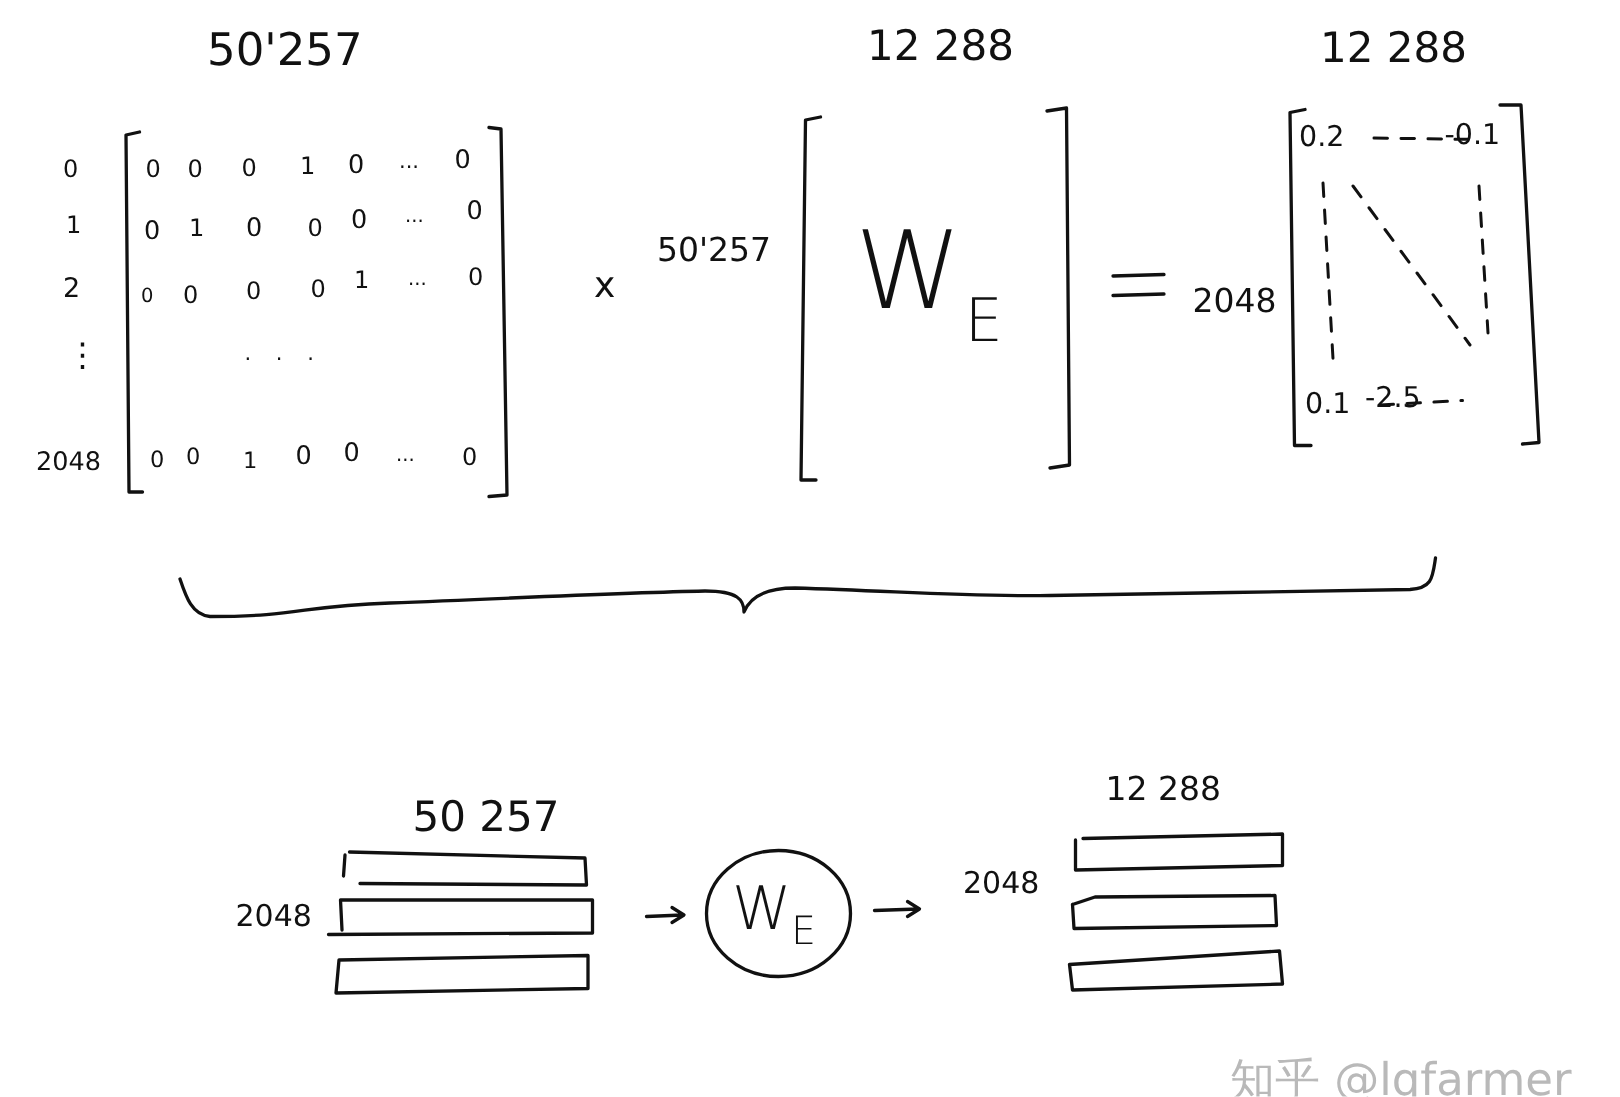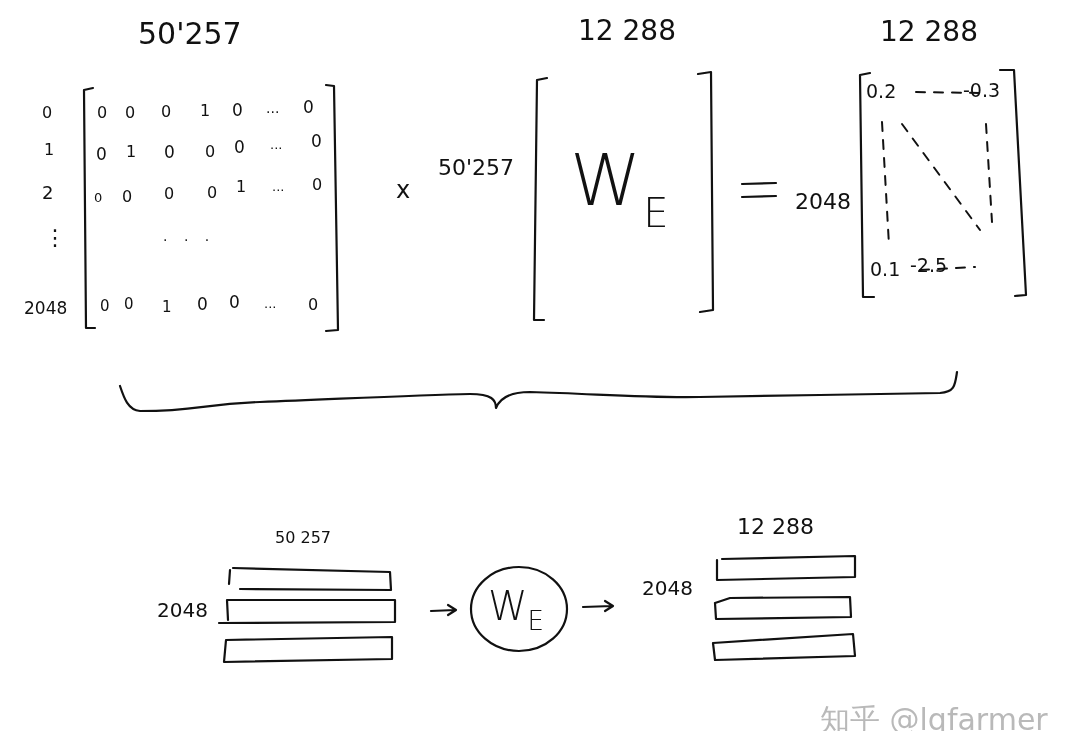--- a/index.html
+++ b/index.html
@@ -114,25 +114,25 @@
 
   <div class="lbl" style="left:578px; top:14px; font-size:28px;">12 288</div>
   <div class="lbl" style="left:438px; top:155px; font-size:22px;">50'257</div>
   <div class="lbl" style="left:570px; top:138px; font-size:72px; font-weight:300;">
     <span>W</span><span style="font-size:40px; position:relative; top:22px; left:2px;">E</span>
   </div>
 
   <div class="lbl" style="left:880px; top:15px; font-size:28px;">12 288</div>
   <div class="lbl" style="left:795px; top:189px; font-size:22px;">2048</div>
   <div class="lbl" style="left:866px; top:80px; font-size:19px;">0.2</div>
-  <div class="lbl" style="left:963px; top:79px; font-size:19px;">-0.3</div>
+  <div class="lbl" style="left:963px; top:79px; font-size:19px;">-0.1</div>
   <div class="lbl" style="left:870px; top:258px; font-size:19px;">0.1</div>
   <div class="lbl" style="left:910px; top:254px; font-size:19px;">-2.5</div>
 
-  <div class="lbl" style="left:275px; top:528px; font-size:16px;">50 257</div>
+  <div class="lbl" style="left:275px; top:528px; font-size:28px;">50 257</div>
   <div class="lbl" style="left:157px; top:598px; font-size:20px;">2048</div>
 
   <div class="lbl" style="left:488px; top:583px; font-size:40px; font-weight:300;">
     <span>W</span><span style="font-size:26px; position:relative; top:10px;">E</span>
   </div>
 
   <div class="lbl" style="left:737px; top:514px; font-size:22px;">12 288</div>
   <div class="lbl" style="left:642px; top:576px; font-size:20px;">2048</div>
 
   <div class="watermark">知乎 @lqfarmer</div>

